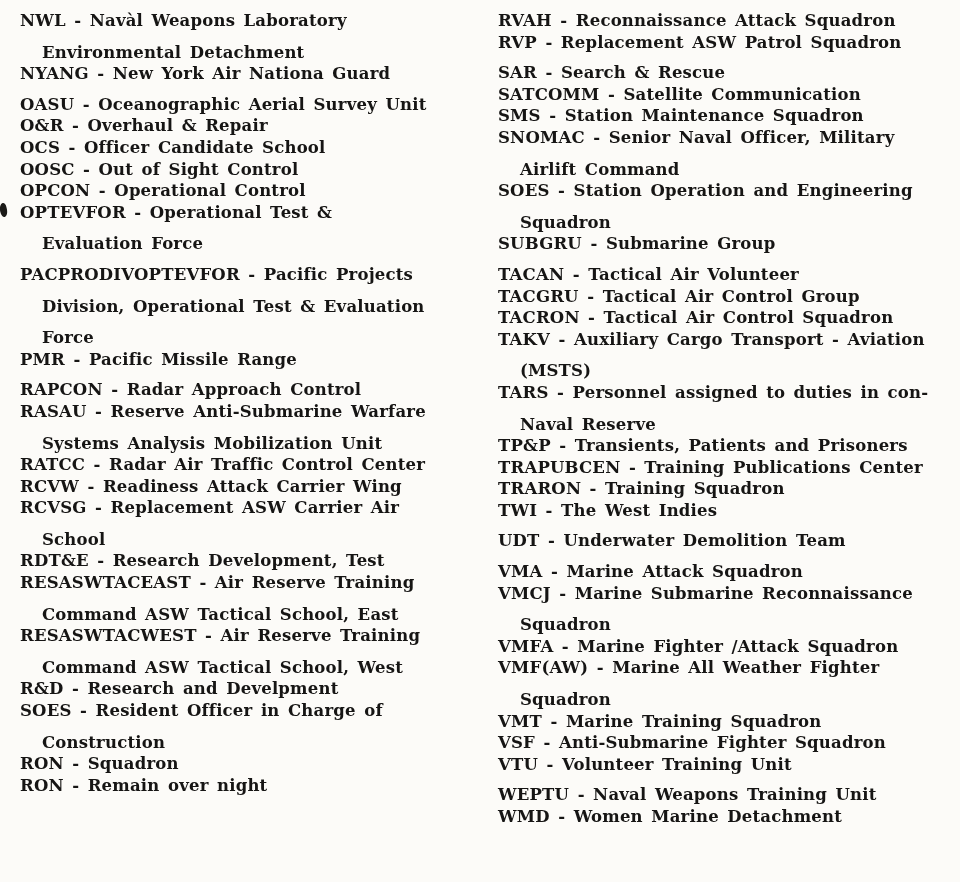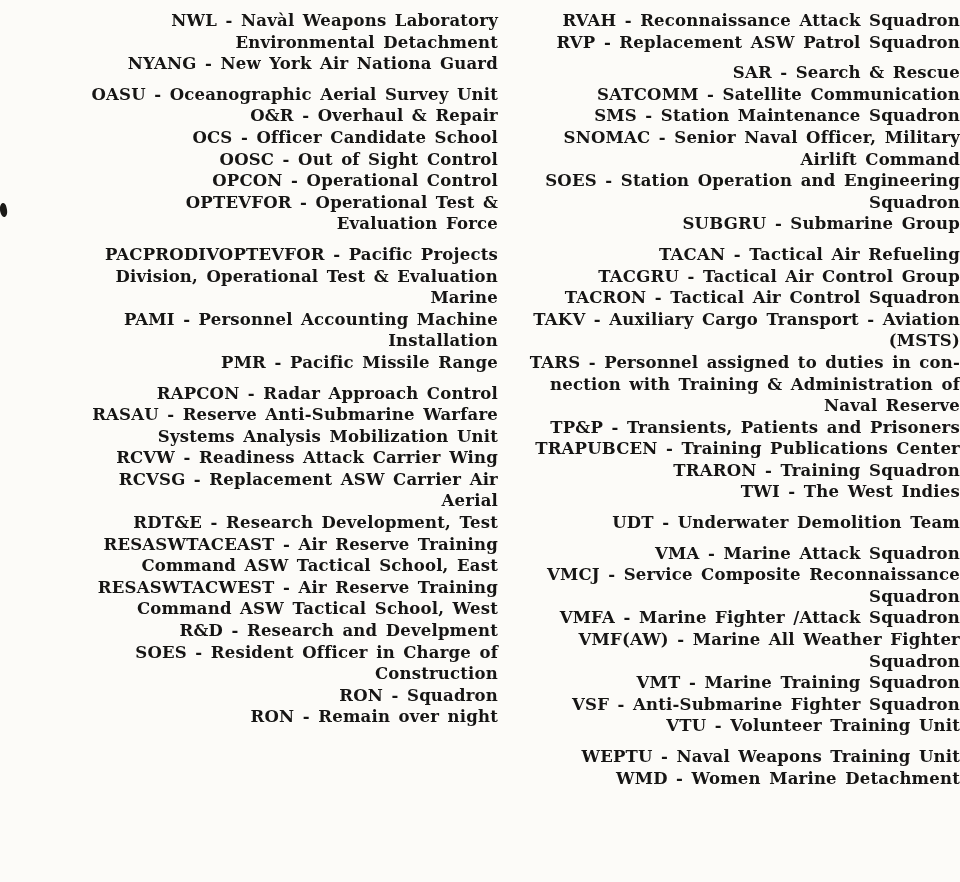--- a/index.html
+++ b/index.html
@@ -10,42 +10,41 @@
   .page {
     position: relative;
     width: 960px;
     height: 882px;
     background: #fcfbf8;
     overflow: hidden;
     font-family: "DejaVu Serif", serif;
     font-weight: bold;
     color: #161514;
     box-sizing: border-box;
-    text-align: right;
   }
   .columns {
     display: flex;
     padding: 10px 0 0 20px;
     box-sizing: border-box;
   }
   .column {
     box-sizing: border-box;
   }
   .column-left  { width: 478px; }
   .column-right { width: 462px; }
   .group { margin-bottom: 9px; }
   .entry { margin: 0; }
   .line {
     font-size: 16.5px;
     line-height: 21.6px;
     letter-spacing: 0.2px;
     word-spacing: 2.5px;
     white-space: nowrap;
   }
-  .line.cont { padding-left: 22px; }
+  .line.cont { padding-left: 22px; margin-top: 10px; }
   .ink-smudge {
     position: absolute;
     left: 0px;
     top: 203px;
     width: 7px;
     height: 14px;
     background: #1b1a18;
     border-radius: 60% 40% 55% 45%;
     transform: rotate(-12deg);
   }
@@ -86,44 +85,43 @@
           </div>
           <div class="entry">
             <div class="line">OPTEVFOR - Operational Test &amp;</div>
             <div class="line cont">Evaluation Force</div>
           </div>
         </div>
         <div class="group">
           <div class="entry">
             <div class="line">PACPRODIVOPTEVFOR - Pacific Projects</div>
             <div class="line cont">Division, Operational Test &amp; Evaluation</div>
-            <div class="line cont">Marine</div>
-          </div>
-          <div class="entry">
-            <div class="line">PAMI - Personnel Accounting Machine</div>
-            <div class="line cont">Installation</div>
+            <div class="line cont">Force</div>
           </div>
           <div class="entry">
             <div class="line">PMR - Pacific Missile Range</div>
           </div>
         </div>
         <div class="group">
           <div class="entry">
             <div class="line">RAPCON - Radar Approach Control</div>
           </div>
           <div class="entry">
             <div class="line">RASAU - Reserve Anti-Submarine Warfare</div>
             <div class="line cont">Systems Analysis Mobilization Unit</div>
           </div>
           <div class="entry">
+            <div class="line">RATCC - Radar Air Traffic Control Center</div>
+          </div>
+          <div class="entry">
             <div class="line">RCVW - Readiness Attack Carrier Wing</div>
           </div>
           <div class="entry">
             <div class="line">RCVSG - Replacement ASW Carrier Air</div>
-            <div class="line cont">Aerial</div>
+            <div class="line cont">School</div>
           </div>
           <div class="entry">
             <div class="line">RDT&amp;E - Research Development, Test</div>
           </div>
           <div class="entry">
             <div class="line">RESASWTACEAST - Air Reserve Training</div>
             <div class="line cont">Command ASW Tactical School, East</div>
           </div>
           <div class="entry">
             <div class="line">RESASWTACWEST - Air Reserve Training</div>
@@ -170,35 +168,34 @@
           <div class="entry">
             <div class="line">SOES - Station Operation and Engineering</div>
             <div class="line cont">Squadron</div>
           </div>
           <div class="entry">
             <div class="line">SUBGRU - Submarine Group</div>
           </div>
         </div>
         <div class="group">
           <div class="entry">
-            <div class="line">TACAN - Tactical Air Refueling</div>
+            <div class="line">TACAN - Tactical Air Volunteer</div>
           </div>
           <div class="entry">
             <div class="line">TACGRU - Tactical Air Control Group</div>
           </div>
           <div class="entry">
             <div class="line">TACRON - Tactical Air Control Squadron</div>
           </div>
           <div class="entry">
             <div class="line">TAKV - Auxiliary Cargo Transport - Aviation</div>
             <div class="line cont">(MSTS)</div>
           </div>
           <div class="entry">
             <div class="line">TARS - Personnel assigned to duties in con-</div>
-            <div class="line cont">nection with Training &amp; Administration of</div>
             <div class="line cont">Naval Reserve</div>
           </div>
           <div class="entry">
             <div class="line">TP&amp;P - Transients, Patients and Prisoners</div>
           </div>
           <div class="entry">
             <div class="line">TRAPUBCEN - Training Publications Center</div>
           </div>
           <div class="entry">
             <div class="line">TRARON - Training Squadron</div>
@@ -210,21 +207,21 @@
         <div class="group">
           <div class="entry">
             <div class="line">UDT - Underwater Demolition Team</div>
           </div>
         </div>
         <div class="group">
           <div class="entry">
             <div class="line">VMA - Marine Attack Squadron</div>
           </div>
           <div class="entry">
-            <div class="line">VMCJ - Service Composite Reconnaissance</div>
+            <div class="line">VMCJ - Marine Submarine Reconnaissance</div>
             <div class="line cont">Squadron</div>
           </div>
           <div class="entry">
             <div class="line">VMFA - Marine Fighter /Attack Squadron</div>
           </div>
           <div class="entry">
             <div class="line">VMF(AW) - Marine All Weather Fighter</div>
             <div class="line cont">Squadron</div>
           </div>
           <div class="entry">

